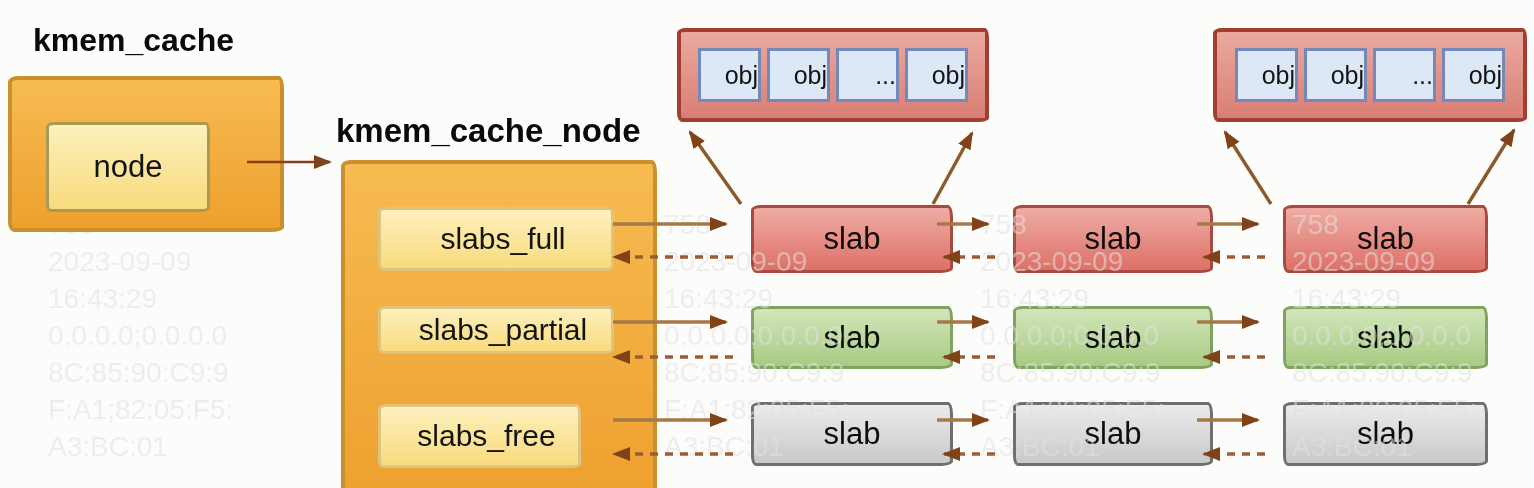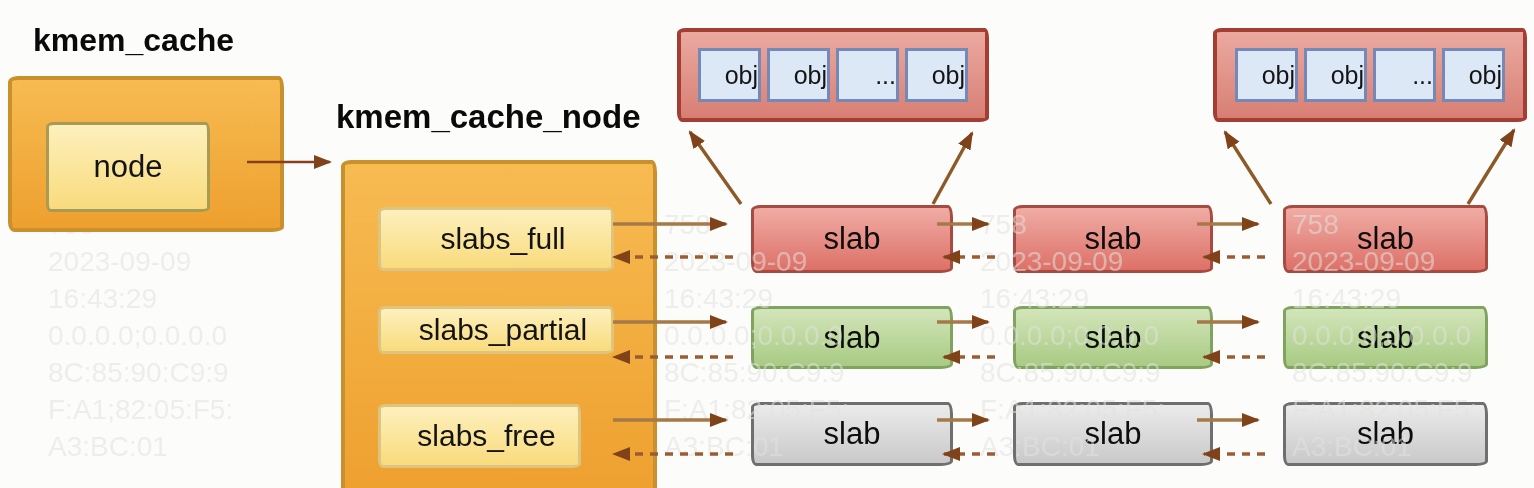--- a/index.html
+++ b/index.html
@@ -61,21 +61,21 @@
   }
   .slab.full{background:linear-gradient(180deg,#efaca4,#dd7168);border-color:#a84a40;}
   .slab.partial{background:linear-gradient(180deg,#d3e5ba,#a8cb83);border-color:#81a360;}
   .slab.free{background:linear-gradient(180deg,#ebebeb,#c9c9c9);border-color:#6f6f6f;}
 
   .title{
     position:absolute;font-weight:bold;color:#0a0a0a;
     white-space:nowrap;letter-spacing:0px;
   }
   .title.t1{left:33px;top:22px;font-size:32px;}
-  .title.t2{left:336px;top:98px;font-size:33px;}
+  .title.t2{left:336px;top:112px;font-size:33px;}
 
   .arrows{position:absolute;left:0;top:0;pointer-events:none;}
 </style>
 </head>
 <body>
 
 <div class="canvas">
 
   <div class="wm" style="left:48px">
     <span>758</span>

